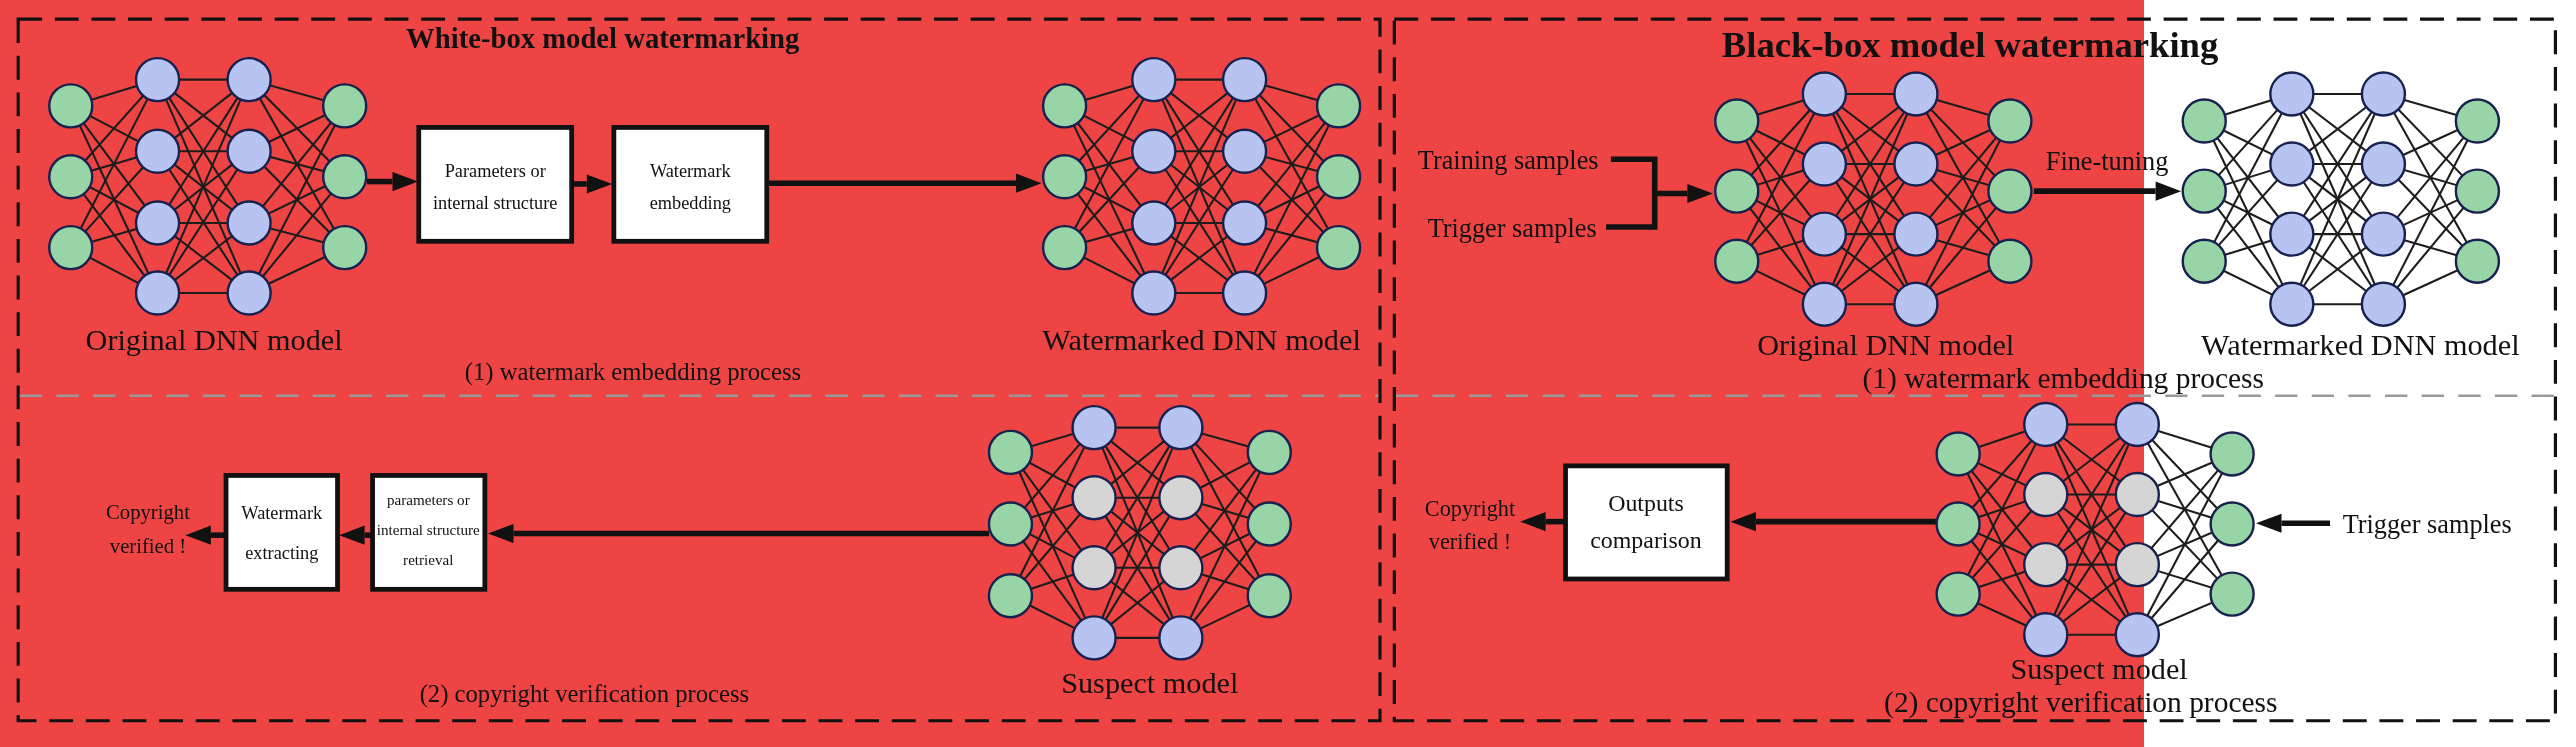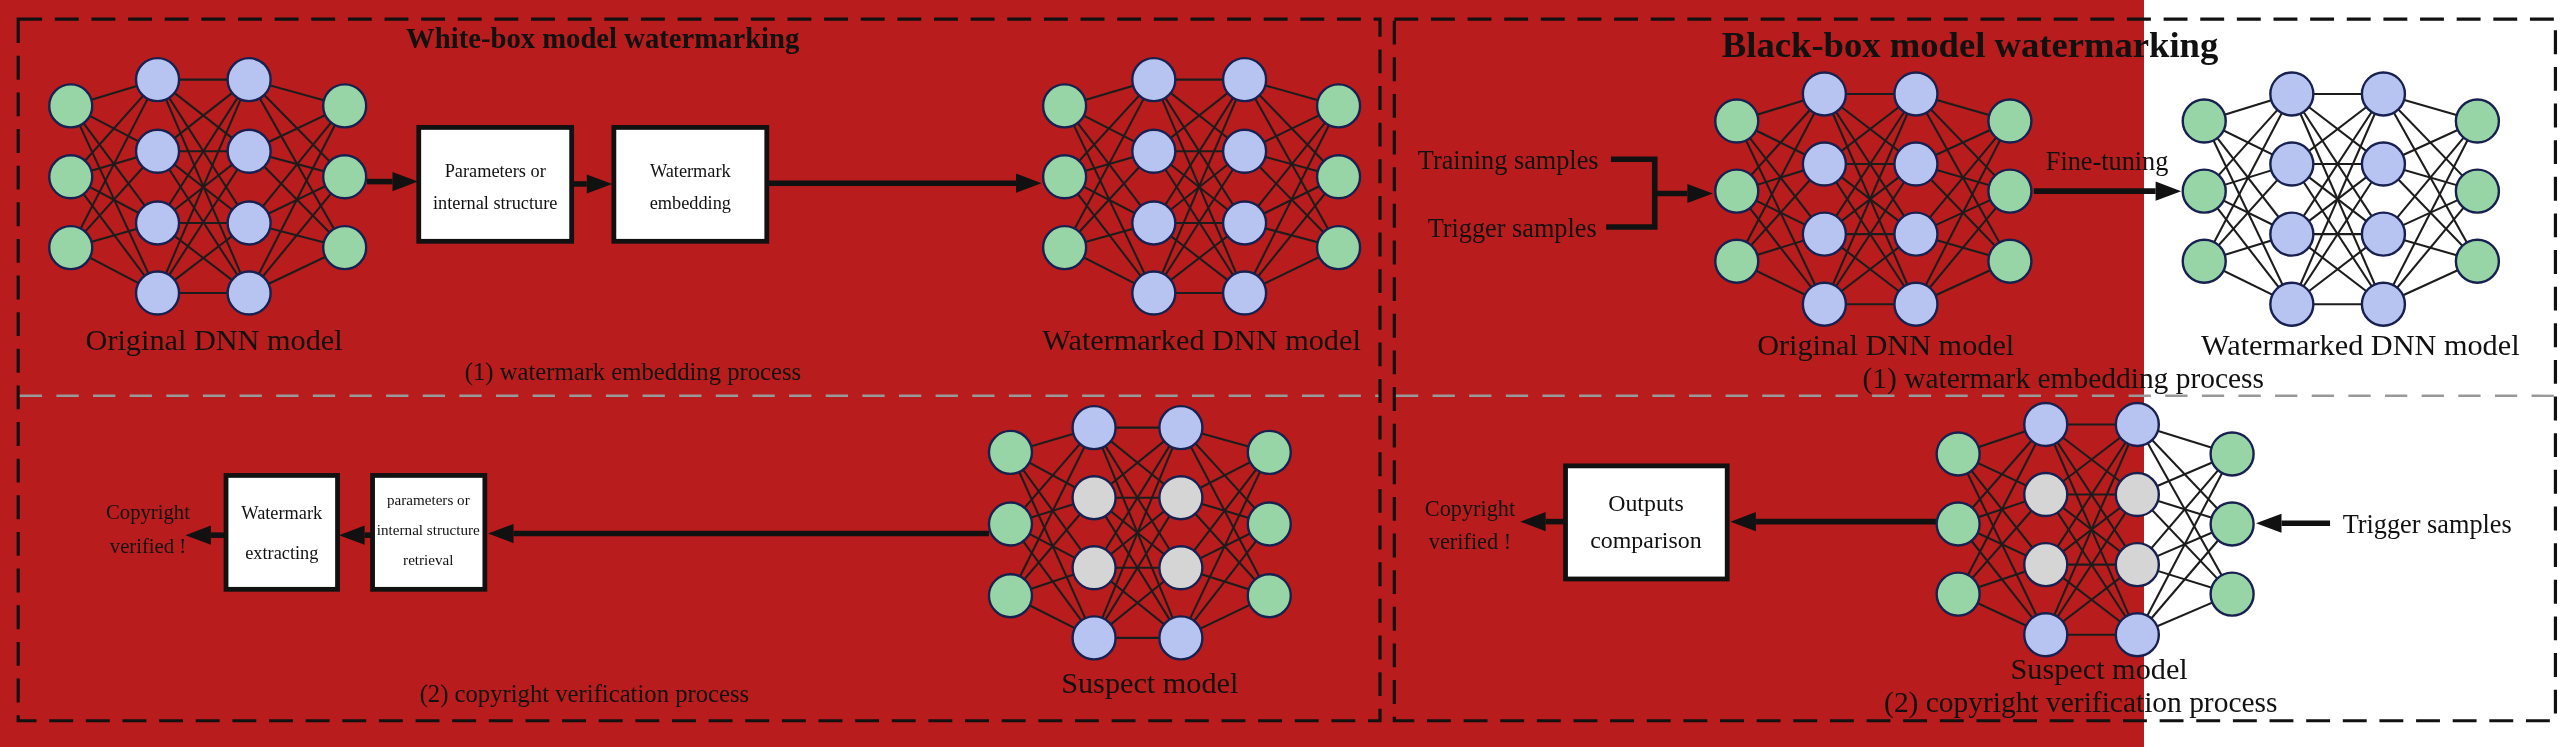--- a/index.html
+++ b/index.html
@@ -1,16 +1,16 @@
 <!DOCTYPE html>
 <html style="font-size:12.7px"><head>
 <meta charset="utf-8">
 <style>
   html,body{margin:0;padding:0;background:#ffffff;}
-  .stage{position:relative;width:2144px;height:747px;background:#b91c1c;}
+  .stage{position:relative;width:2144px;height:747px;background:#ef4444;}
   svg text{font-family:"Liberation Serif","DejaVu Serif",serif;fill:#111111;}
   .ttl-wb{font-size:36px;font-weight:bold;}
   .ttl-bb{font-size:46px;font-weight:bold;}
   .lbl{font-size:38px;}
   .cap-wb{font-size:31px;}
   .cap-bb{font-size:37px;}
   .boxtxt{font-size:23px;}
   .boxtxt-sm{font-size:19px;}
   .boxtxt-lg{font-size:30px;}
   .side-wb{font-size:26px;}

